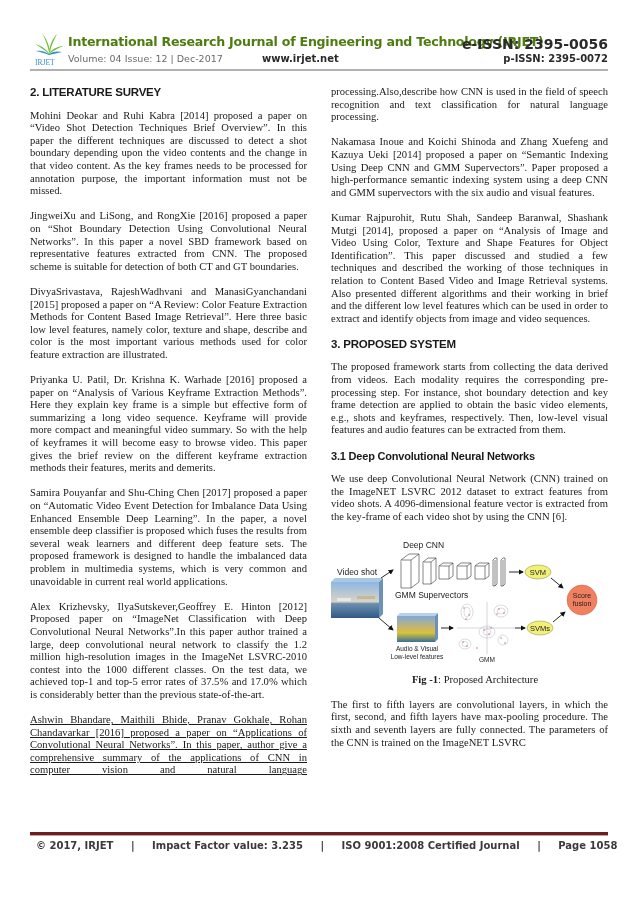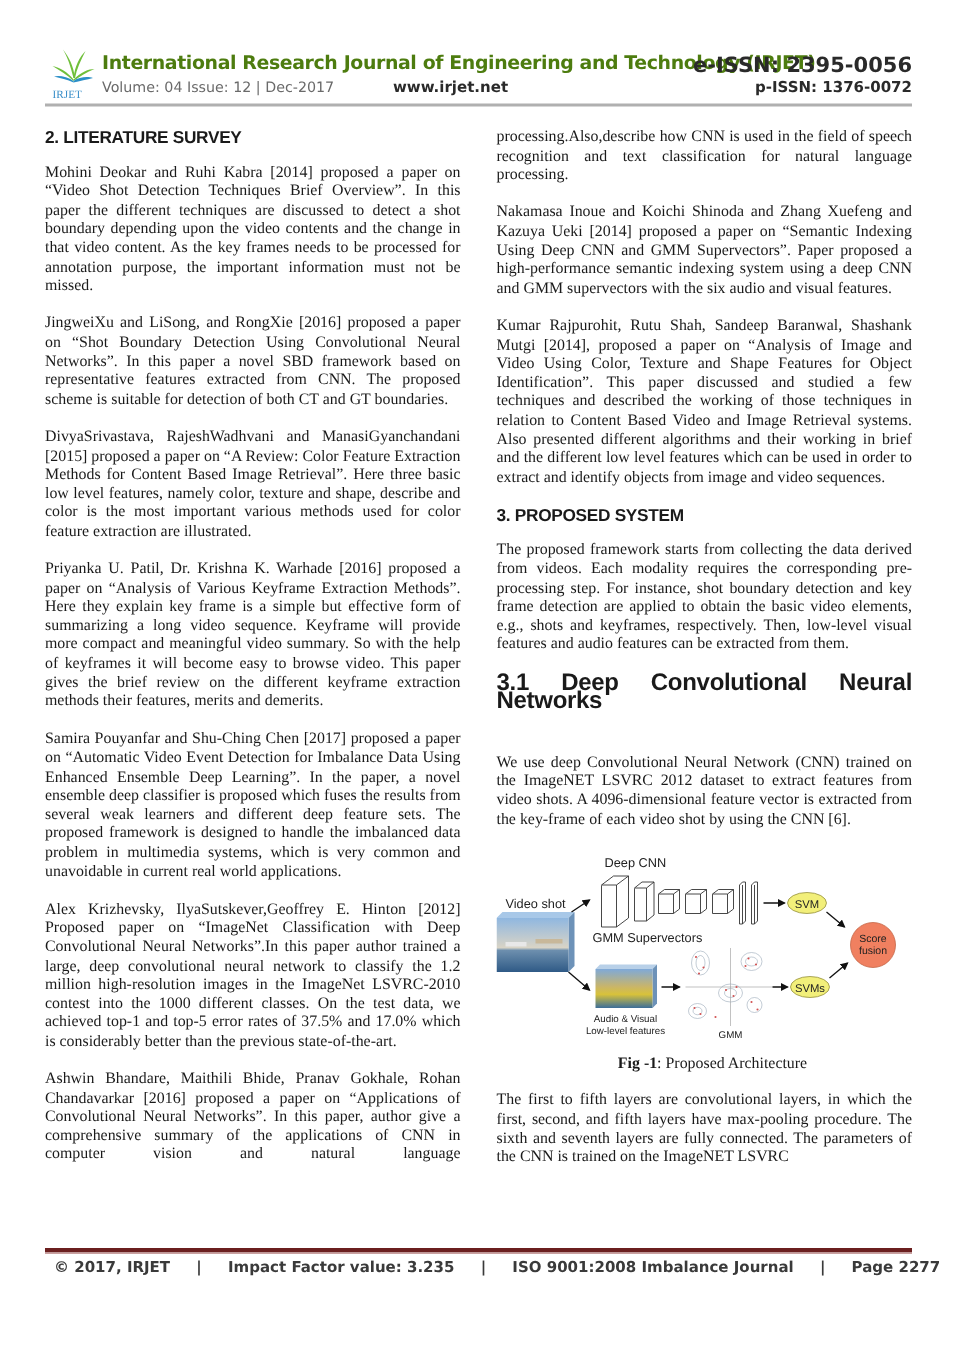--- a/index.html
+++ b/index.html
@@ -11,21 +11,21 @@
   .volume { position:absolute; left:68px; top:53px; font-family:"DejaVu Sans","Liberation Sans",sans-serif; font-size:9.5px; color:#6a6a6a; white-space:nowrap; }
   .website { position:absolute; left:262px; top:53px; font-family:"DejaVu Sans","Liberation Sans",sans-serif; font-weight:bold; font-size:10px; color:#2a2a2a; }
   .pissn { position:absolute; right:30px; top:53px; font-family:"DejaVu Sans","Liberation Sans",sans-serif; font-weight:bold; font-size:10px; color:#2a2a2a; }
   .header-rule { position:absolute; left:30px; top:69px; width:578px; height:2px; background:#b0b0b0; }
 
   .col { position:absolute; top:86px; width:277px; font-size:10.6px; line-height:12.6px; text-align:justify; }
   .col-left { left:30px; }
   .col-right { left:331px; }
   .col p { margin:0 0 12.6px 0; }
   .col h2 { font-family:"Liberation Sans","DejaVu Sans",sans-serif; font-size:11.5px; font-weight:bold; margin:0 0 11px 0; letter-spacing:-0.2px; }
-  .col h3 { font-family:"Liberation Sans","DejaVu Sans",sans-serif; font-size:16px; font-weight:bold; margin:0 0 28px 0; letter-spacing:-0.2px; }
+  .col h3 { font-family:"Liberation Sans","DejaVu Sans",sans-serif; font-size:11px; font-weight:bold; margin:0 0 11px 0; letter-spacing:-0.2px; }
 
   .figure { position:relative; width:277px; height:134px; margin:6px 0 4px 0; }
   .caption { text-align:center; margin:4px 0 12px 0 !important; }
   .caption b { font-weight:bold;margin-left:11px; }
 
   .footer-rule1 { position:absolute; left:30px; top:832px; width:578px; height:3px; background:#6b1f1f; }
   .footer-rule2 { position:absolute; left:30px; top:835px; width:578px; height:1px; background:#c9a0a0; }
   .footer { position:absolute; left:36px; top:840px; font-family:"DejaVu Sans","Liberation Sans",sans-serif; font-weight:bold; font-size:10px; color:#3a3a3a; white-space:nowrap; }
   .footer span { display:inline-block; }
   .sep { margin:0 14px; }
@@ -44,33 +44,33 @@
     <g fill="#2b8fc7">
       <path d="M15 24 C11 21 5 20 2 21 C6 22 11 23 15 25 Z"></path>
       <path d="M15 24 C19 21 25 21 28 22 C24 23 19 24 15 25 Z"></path>
     </g>
     <text x="1" y="35" font-size="7.5" font-family="Liberation Serif, serif" fill="#3a8fc9">IRJET</text>
   </svg>
   <div class="journal-title">International Research Journal of Engineering and Technology (IRJET)</div>
   <div class="eissn">e-ISSN: 2395-0056</div>
   <div class="volume">Volume: 04 Issue: 12 | Dec-2017</div>
   <div class="website">www.irjet.net</div>
-  <div class="pissn">p-ISSN: 1376-0072</div>
+  <div class="pissn">p-ISSN: 2395-0072</div>
   <div class="header-rule"></div>
 </div>
 
 <div class="col col-left">
   <h2>2. LITERATURE SURVEY</h2>
   <p>Mohini Deokar and Ruhi Kabra [2014] proposed a paper on “Video Shot Detection Techniques Brief Overview”. In this paper the different techniques are discussed to detect a shot boundary depending upon the video contents and the change in that video content. As the key frames needs to be processed for annotation purpose, the important information must not be missed.</p>
   <p> JingweiXu and LiSong, and RongXie [2016] proposed a paper on “Shot Boundary Detection Using Convolutional Neural Networks”. In this paper a novel SBD framework based on representative features extracted from CNN. The proposed scheme is suitable for detection of both CT and GT boundaries.</p>
   <p> DivyaSrivastava, RajeshWadhvani and ManasiGyanchandani [2015] proposed a paper on “A Review: Color Feature Extraction Methods for Content Based Image Retrieval”. Here three basic low level features, namely color, texture and shape, describe and color is the most important various methods used for color feature extraction are illustrated.</p>
   <p>Priyanka U. Patil, Dr. Krishna K. Warhade [2016] proposed a paper on “Analysis of Various Keyframe Extraction Methods”. Here they explain key frame is a simple but effective form of summarizing a long video sequence. Keyframe will provide more compact and meaningful video summary. So with the help of keyframes it will become easy to browse video. This paper gives the brief review on the different keyframe extraction methods their features, merits and demerits.</p>
   <p>Samira Pouyanfar and Shu-Ching Chen [2017] proposed a paper on “Automatic Video Event Detection for Imbalance Data Using Enhanced Ensemble Deep Learning”. In the paper, a novel ensemble deep classifier is proposed which fuses the results from several weak learners and different deep feature sets. The proposed framework is designed to handle the imbalanced data problem in multimedia systems, which is very common and unavoidable in current real world applications.</p>
   <p>Alex Krizhevsky, IlyaSutskever,Geoffrey E. Hinton [2012] Proposed paper on  “ImageNet Classification with Deep Convolutional Neural Networks”.In this paper author trained a large, deep convolutional neural network to classify the 1.2 million high-resolution images in the ImageNet LSVRC-2010 contest into the 1000 different classes. On the test data, we achieved top-1 and top-5 error rates of 37.5% and 17.0% which is considerably better than the previous state-of-the-art.</p>
-  <p style="text-align-last:justify;">Ashwin Bhandare, Maithili Bhide, Pranav Gokhale, Rohan Chandavarkar [2016] proposed a paper on “Applications of Convolutional Neural Networks”. In this paper, author give a comprehensive summary of the applications of CNN in computer vision and natural language</p>
+  <p style="text-align-last:justify;text-decoration:underline;">Ashwin Bhandare, Maithili Bhide, Pranav Gokhale, Rohan Chandavarkar [2016] proposed a paper on “Applications of Convolutional Neural Networks”. In this paper, author give a comprehensive summary of the applications of CNN in computer vision and natural language</p>
 </div>
 
 <div class="col col-right">
   <p>processing.Also,describe how CNN is used in the field of speech recognition and text classification for natural language processing.</p>
   <p>Nakamasa Inoue and Koichi Shinoda and Zhang Xuefeng and Kazuya Ueki [2014] proposed a paper on “Semantic Indexing Using Deep CNN and GMM Supervectors”. Paper proposed a high-performance semantic indexing system using a deep CNN and GMM supervectors with the six audio and visual features.</p>
   <p> Kumar Rajpurohit, Rutu Shah, Sandeep Baranwal, Shashank Mutgi [2014], proposed a paper on “Analysis of Image and Video Using Color, Texture and Shape Features for Object Identification”. This paper discussed and studied a few techniques and described the working of those techniques in relation to Content Based Video and Image Retrieval systems. Also presented different algorithms and their working in brief and the different low level features which can be used in order to extract and identify objects from image and video sequences.</p>
   <h2>3. PROPOSED SYSTEM</h2>
   <p>The proposed framework starts from collecting the data derived from videos. Each modality requires the corresponding pre-processing step. For instance, shot boundary detection and key frame detection are applied to obtain the basic video elements, e.g., shots and keyframes, respectively. Then, low-level visual features and audio features can be extracted from them.</p>
   <h3>3.1 Deep Convolutional Neural Networks</h3>
   <p>We use deep Convolutional Neural Network (CNN) trained on the ImageNET LSVRC 2012 dataset to extract features from video shots. A 4096-dimensional feature vector is extracted from the key-frame of each video shot by using the CNN [6].</p>
@@ -211,16 +211,16 @@
   <p>The first to fifth layers are convolutional layers, in which the first, second, and fifth layers have max-pooling procedure. The sixth and seventh layers are fully connected. The parameters of the CNN is trained on the ImageNET LSVRC</p>
 </div>
 
 <div class="footer-rule1"></div>
 <div class="footer-rule2"></div>
 <div class="footer">
   <span>© 2017, IRJET</span>
   <span class="sep">|</span>
   <span>Impact Factor value: 3.235</span>
   <span class="sep">|</span>
-  <span>ISO 9001:2008 Imbalance Journal</span>
+  <span>ISO 9001:2008 Certified Journal</span>
   <span class="sep">|</span>
-  <span>Page 2277</span>
+  <span>Page 1058</span>
 </div>
 
 </body></html>

